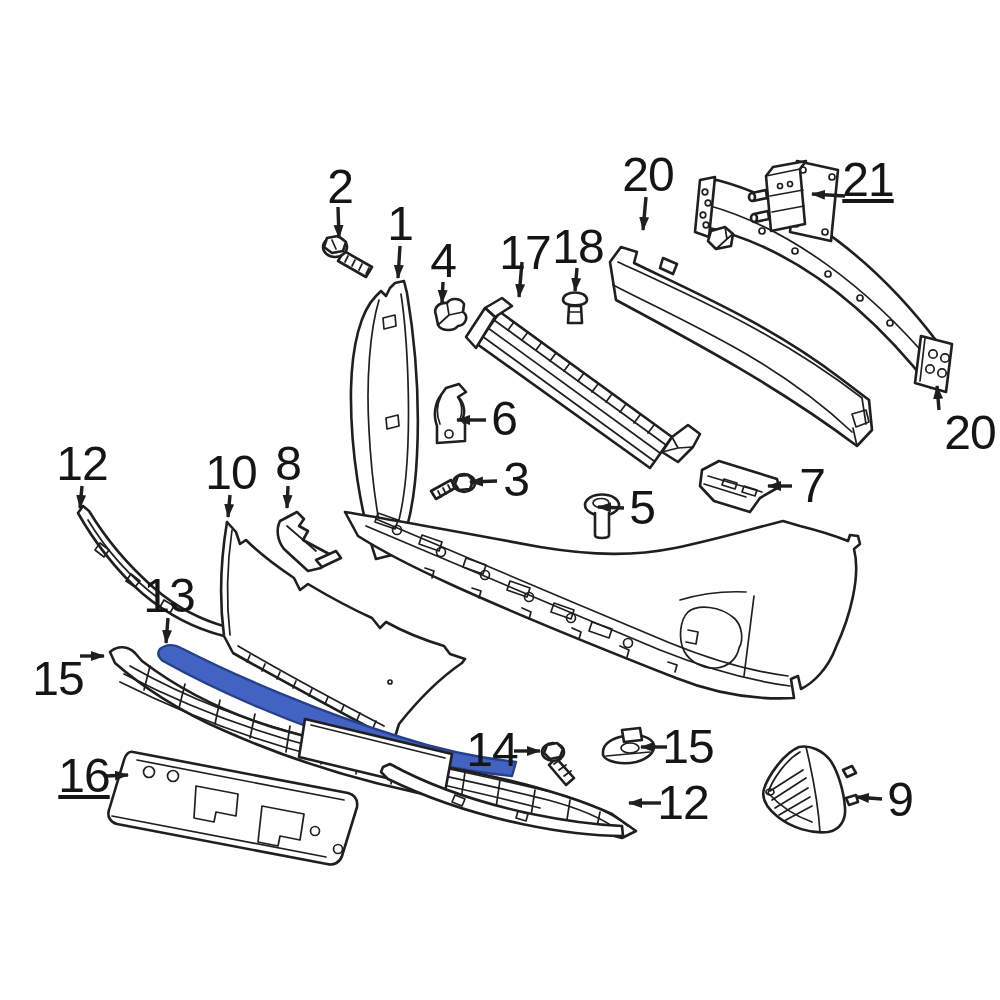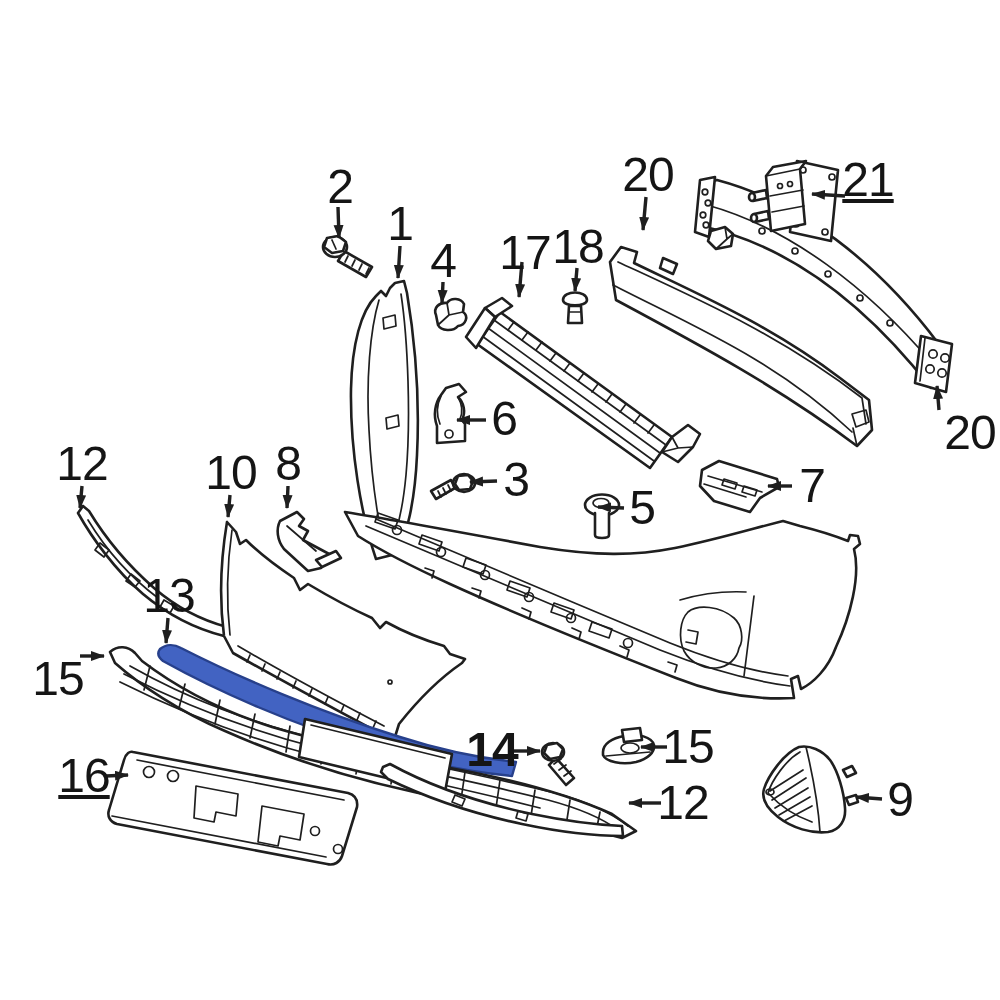--- a/index.html
+++ b/index.html
@@ -263,18 +263,18 @@
       <div class="callout-label" style="left: 504px; top: 419px;">6</div>
       <div class="callout-label" style="left: 516px; top: 480px;">3</div>
       <div class="callout-label" style="left: 642px; top: 508px;">5</div>
       <div class="callout-label" style="left: 812px; top: 486px;">7</div>
       <div class="callout-label" style="left: 82px; top: 464px;">12</div>
       <div class="callout-label" style="left: 231px; top: 473px;">10</div>
       <div class="callout-label" style="left: 288px; top: 464px;">8</div>
       <div class="callout-label" style="left: 169px; top: 596px;">13</div>
       <div class="callout-label" style="left: 58px; top: 679px;">15</div>
       <div class="callout-label" style="left: 84px; top: 776px; text-decoration: underline;">16</div>
-      <div class="callout-label" style="left: 492px; top: 750px; font-weight: bold;">14</div>
+      <div class="callout-label" style="left: 492px; top: 750px;">14</div>
       <div class="callout-label" style="left: 688px; top: 747px;">15</div>
       <div class="callout-label" style="left: 683px; top: 803px;">12</div>
       <div class="callout-label" style="left: 900px; top: 800px;">9</div>
     </div>
 </div>
 
 </body></html>

